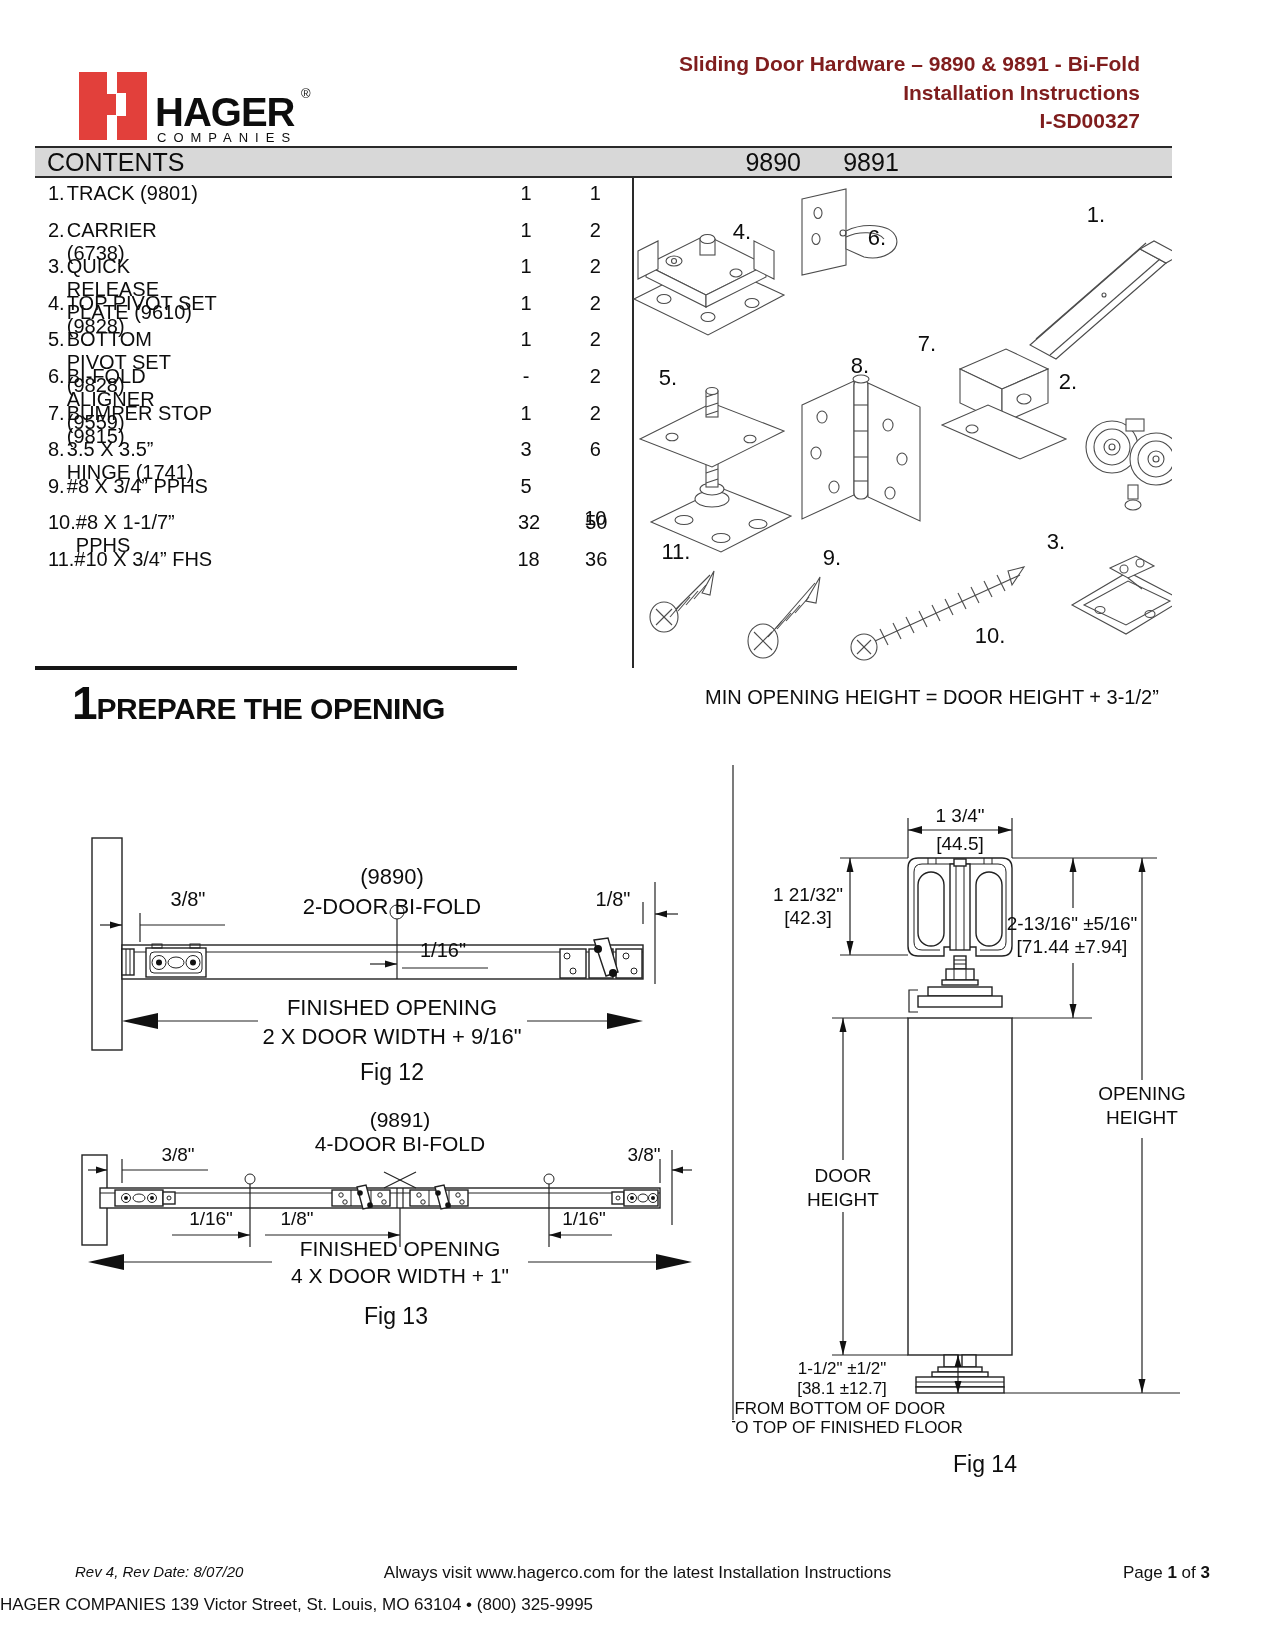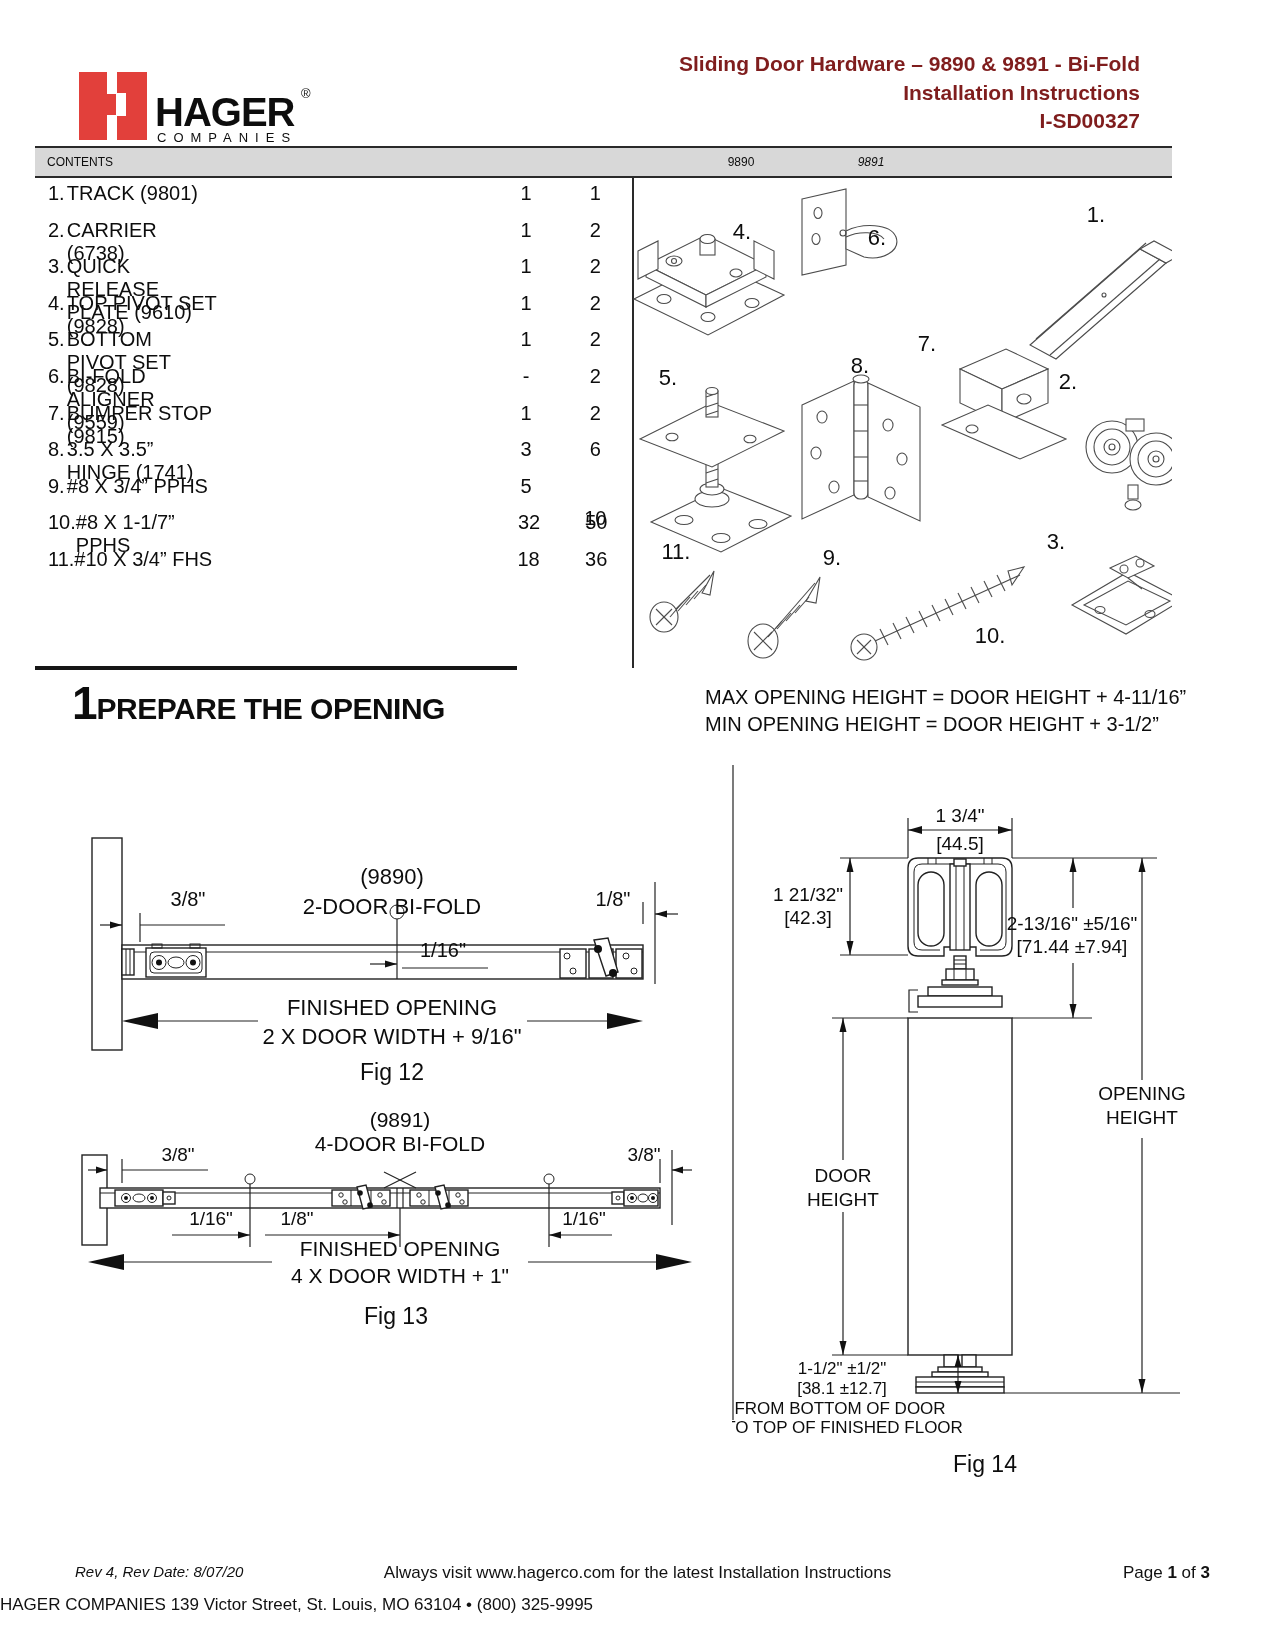--- a/index.html
+++ b/index.html
@@ -8,24 +8,24 @@
     font-family:"Liberation Sans","DejaVu Sans",sans-serif;color:#111;
     margin:0 auto;overflow:hidden;
   }
   .abs{position:absolute;}
   
   .title-block{position:absolute;top:50px;right:135px;text-align:right;
     font-weight:bold;font-size:21px;line-height:28.5px;color:#7f1d1d;}
   
   .tbl-topline{position:absolute;left:35px;top:146px;width:1137px;height:2px;background:#2a2a2a;}
   .tbl-graybar{position:absolute;left:35px;top:148px;width:1137px;height:28px;background:#d8d8d8;
-    border-bottom:2px solid #2a2a2a;display:flex;align-items:center;font-size:12px;color:#0d0d0d;}
+    border-bottom:2px solid #2a2a2a;display:flex;align-items:center;font-size:25px;color:#0d0d0d;}
   .tbl-graybar .c-name{padding-left:12px;width:354px;}
-  .tbl-graybar .c-q1{width:120px;text-align:center;margin-left:280px;}
-  .tbl-graybar .c-q2{width:120px;text-align:center;margin-left:10px;font-style:italic;}
+  .tbl-graybar .c-q1{width:120px;text-align:right;margin-left:280px;}
+  .tbl-graybar .c-q2{width:120px;text-align:center;margin-left:10px;}
   .contents-list{position:absolute;left:35px;top:182px;width:590px;font-size:20px;color:#0d0d0d;}
   .c-row{display:flex;height:36.6px;align-items:flex-start;}
   .c-row .num{padding-left:13px;width:38px;}
   .c-row .lbl{width:303px;}
   .c-row .q1{width:120px;text-align:center;margin-left:280px;}
   .c-row .q2{width:120px;text-align:center;margin-left:10px;}
   .c-row .q1,.c-row .q2{margin-left:0;}
   .parts-divider{position:absolute;left:632px;top:176px;width:2px;height:492px;background:#2a2a2a;}
   .thick-rule{position:absolute;left:35px;top:666px;width:482px;height:4px;background:#161616;}
   
@@ -320,21 +320,20 @@
   </svg>
 
   <div class="thick-rule"></div>
 
   <div class="section-heading">
     <span class="snum">1</span>
     <span class="stitle">PREPARE THE OPENING</span>
   </div>
 
   <div class="notes">
-    <div>MAX OPENING HEIGHT = DOOR HEIGHT + 4-11/16”</div>
     <div>MIN OPENING HEIGHT = DOOR HEIGHT + 3-1/2”</div>
   </div>
 
   <svg class="abs" style="left:60px;top:822px;" width="640" height="272" viewBox="0 0 640 272">
     <g>
       <rect class="shape" x="32" y="16" width="30" height="212"></rect>
       <rect class="shape" x="62" y="123" width="521" height="34"></rect>
       <line class="lnt" x1="62" y1="130" x2="583" y2="130"></line>
       <rect class="shape" x="62" y="127" width="12" height="26"></rect>
       <line class="lnt" x1="66" y1="127" x2="66" y2="153"></line>

